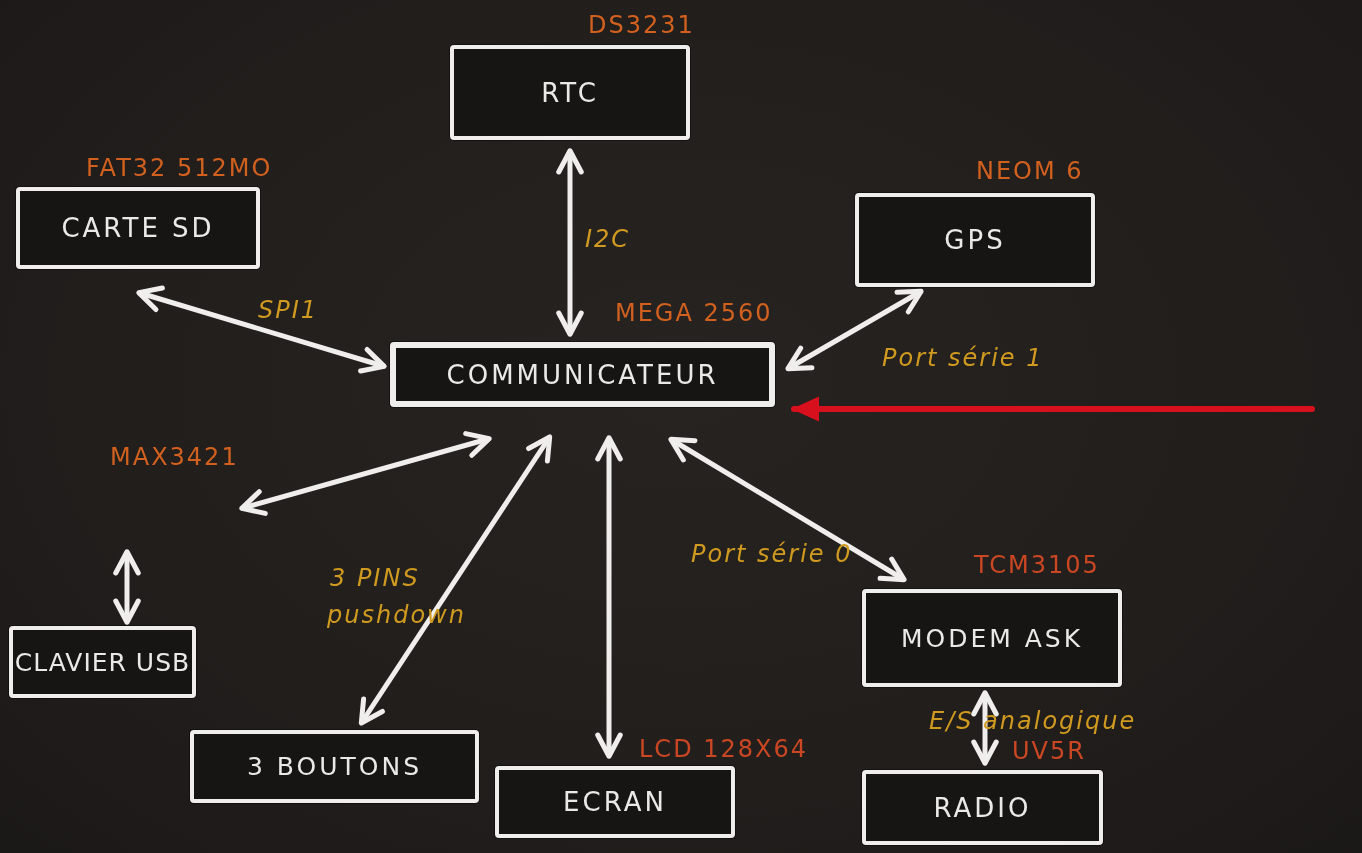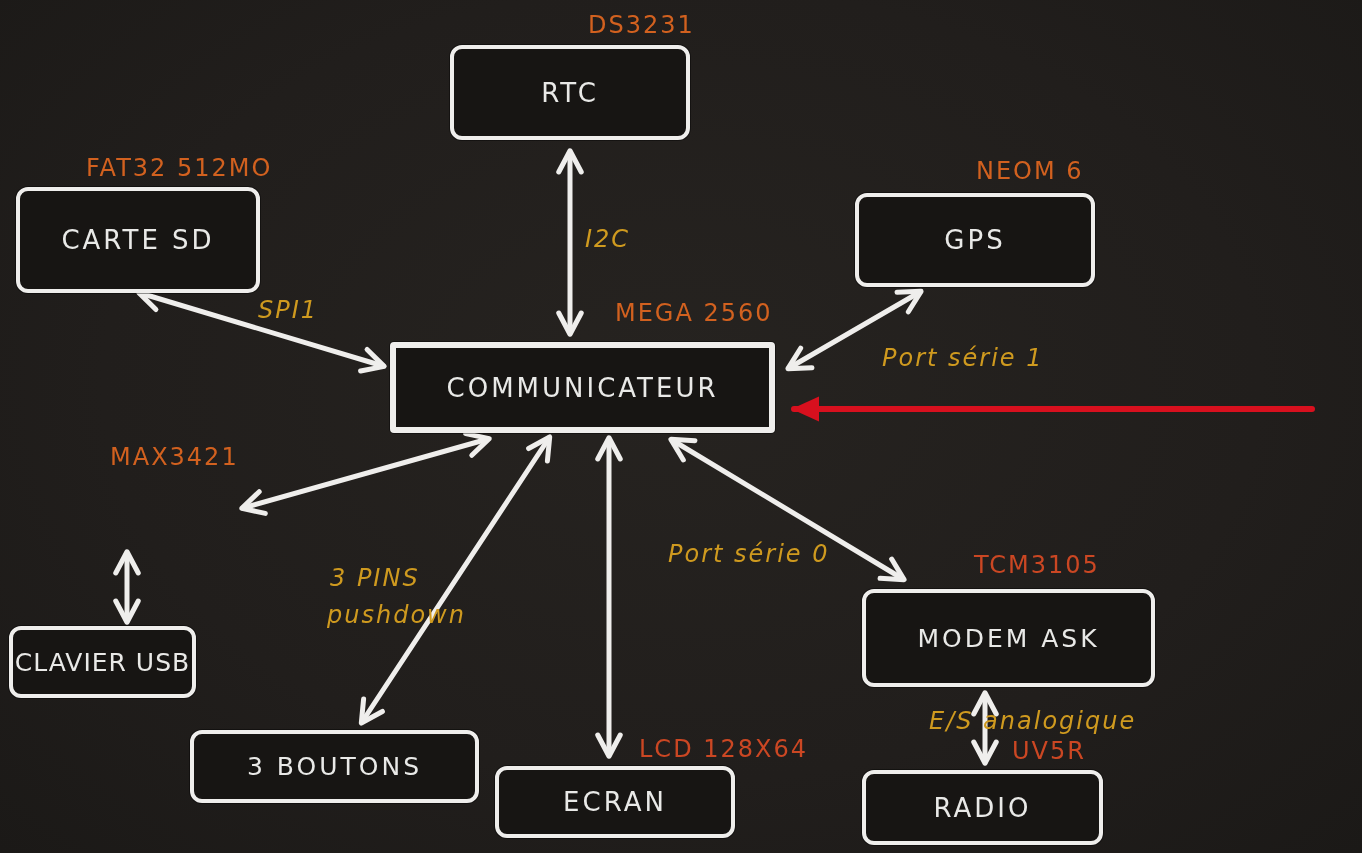--- a/index.html
+++ b/index.html
@@ -9,21 +9,21 @@
     background:#23201e;
     background:radial-gradient(ellipse at 50% 45%, #262320 0%, #211e1c 60%, #1b1917 100%);
     overflow:hidden;
     font-family:"DejaVu Sans", sans-serif;
   }
   .edges{position:absolute;left:0;top:0;width:1362px;height:853px;}
   .node{
     position:absolute;
     box-sizing:border-box;
     border:4px solid #efeeec;
-    border-radius:12px;
+    border-radius:4px;
     background:#171513;
     display:flex;align-items:center;justify-content:center;
     color:#e9e9e7;
     font-size:26px;
     letter-spacing:3px;
     box-shadow:0 0 0 1px rgba(0,0,0,.4);
   }
   .node.main{border-width:6px;border-radius:4px;}
   .lbl{
     position:absolute;
@@ -61,64 +61,64 @@
       <line x1="672" y1="440" x2="903" y2="579" marker-start="url(#ah)" marker-end="url(#ah)"></line>
       <line x1="985" y1="694" x2="985" y2="762" marker-start="url(#ah)" marker-end="url(#ah)"></line>
     </g>
     <line x1="1312" y1="409" x2="794" y2="409" stroke="#d8101e" stroke-width="6" stroke-linecap="round" marker-end="url(#ahred)"></line>
   </svg>
 
   <div class="node" style="left:450px;top:45px;width:240px;height:95px">
     <span>RTC</span>
   </div>
 
-  <div class="node" style="left:16px;top:187px;width:244px;height:106px">
+  <div class="node" style="left:16px;top:187px;width:244px;height:82px">
     <span>CARTE SD</span>
   </div>
 
   <div class="node" style="left:855px;top:193px;width:240px;height:94px">
     <span>GPS</span>
   </div>
 
-  <div class="node main" style="left:390px;top:342px;width:385px;height:91px">
+  <div class="node main" style="left:390px;top:342px;width:385px;height:65px">
     <span>COMMUNICATEUR</span>
   </div>
 
 
   <div class="node" style="left:9px;top:626px;width:187px;height:72px;font-size:25px;letter-spacing:1px">
     <span>CLAVIER USB</span>
   </div>
 
   <div class="node" style="left:190px;top:730px;width:289px;height:73px;font-size:25px">
     <span>3 BOUTONS</span>
   </div>
 
   <div class="node" style="left:495px;top:766px;width:240px;height:72px">
     <span>ECRAN</span>
   </div>
 
-  <div class="node" style="left:862px;top:589px;width:293px;height:98px;font-size:25px">
+  <div class="node" style="left:862px;top:589px;width:260px;height:98px;font-size:25px">
     <span>MODEM ASK</span>
   </div>
 
   <div class="node" style="left:862px;top:770px;width:241px;height:75px">
     <span>RADIO</span>
   </div>
 
   <div class="lbl chip" style="left:588px;top:11px">DS3231</div>
   <div class="lbl chip" style="left:86px;top:154px">FAT32 512MO</div>
   <div class="lbl chip" style="left:976px;top:157px">NEOM 6</div>
   <div class="lbl chip" style="left:615px;top:299px">MEGA 2560</div>
   <div class="lbl chip" style="left:110px;top:443px">MAX3421</div>
   <div class="lbl chip redish" style="left:974px;top:551px">TCM3105</div>
   <div class="lbl chip redish" style="left:639px;top:735px">LCD 128X64</div>
   <div class="lbl chip redish" style="left:1012px;top:737px">UV5R</div>
 
   <div class="lbl bus" style="left:585px;top:225px">I2C</div>
   <div class="lbl bus" style="left:258px;top:296px">SPI1</div>
   <div class="lbl bus" style="left:882px;top:344px">Port série 1</div>
-  <div class="lbl bus" style="left:668px;top:540px">Port série 0</div>
+  <div class="lbl bus" style="left:691px;top:540px">Port série 0</div>
   <div class="lbl bus" style="left:330px;top:564px">3 PINS</div>
   <div class="lbl bus" style="left:327px;top:601px">pushdown</div>
   <div class="lbl bus" style="left:929px;top:707px">E/S analogique</div>
 
 
 </div>
 
 </body></html>

